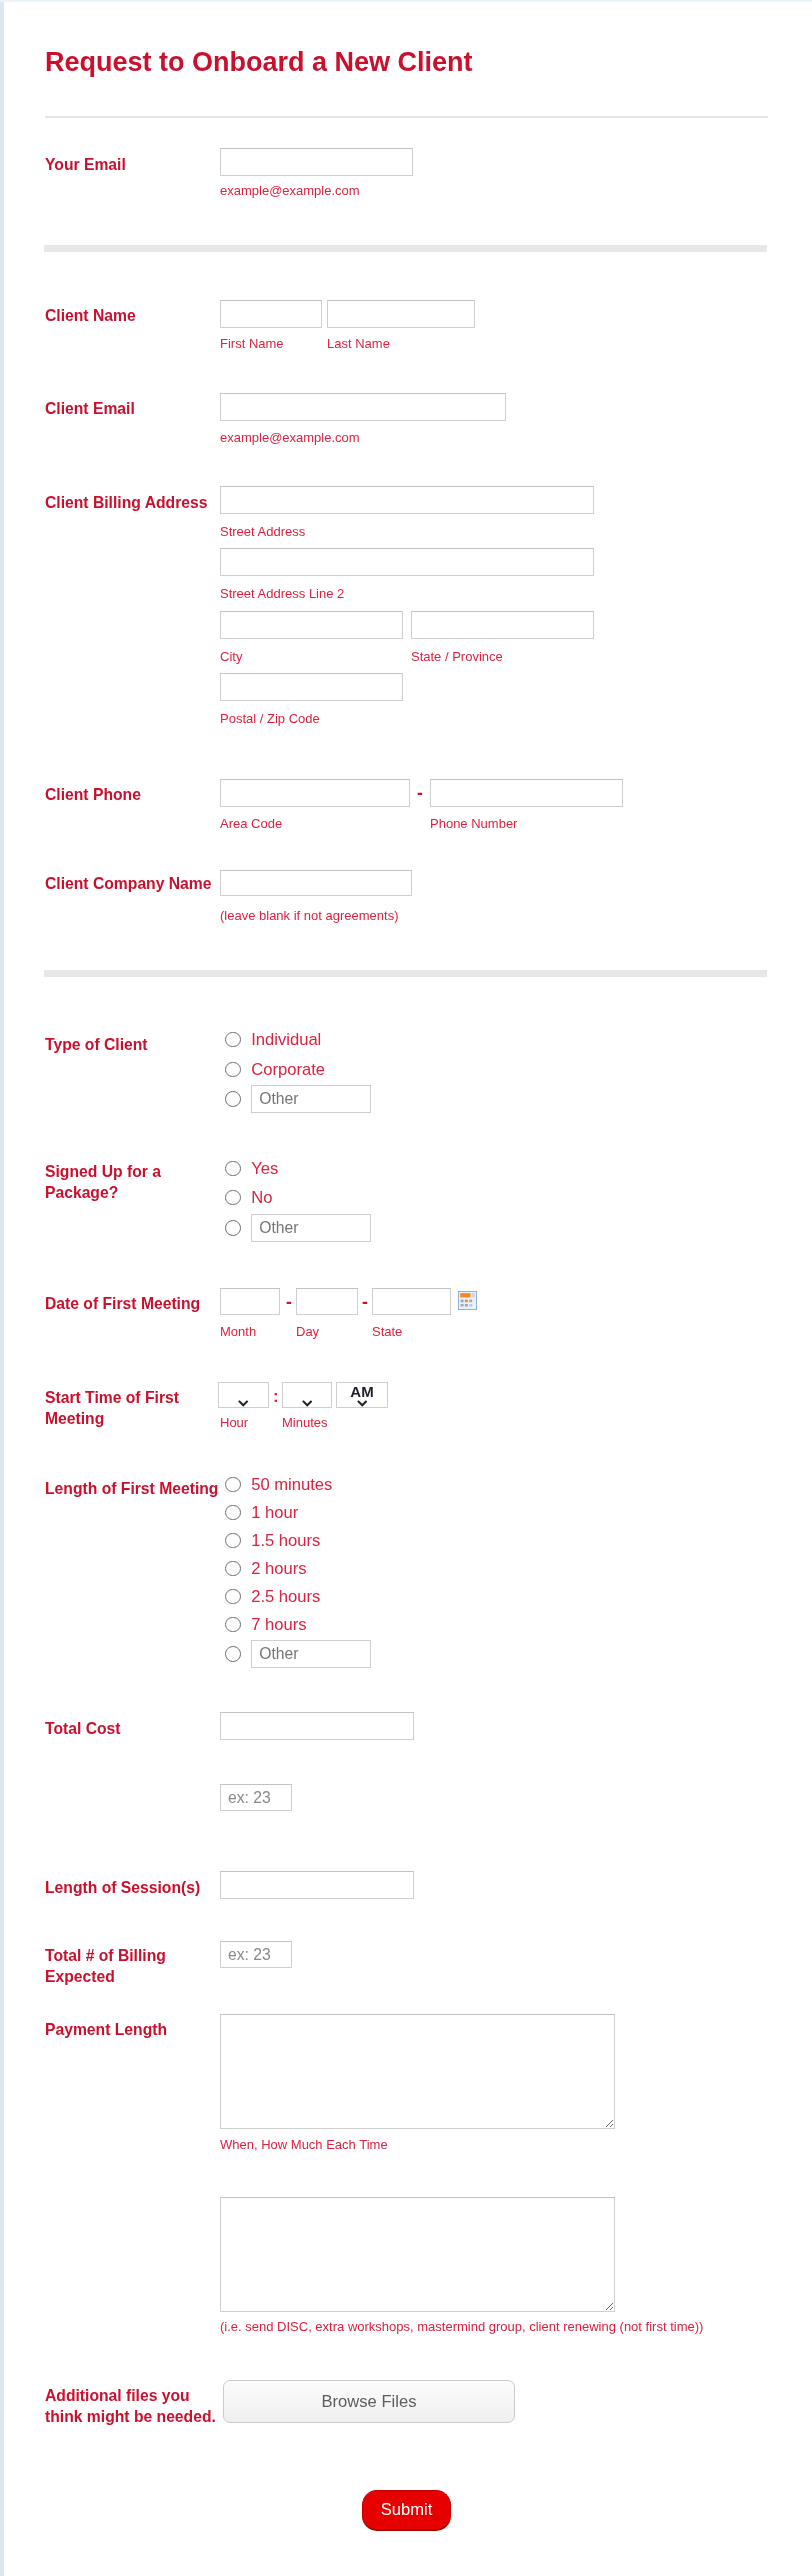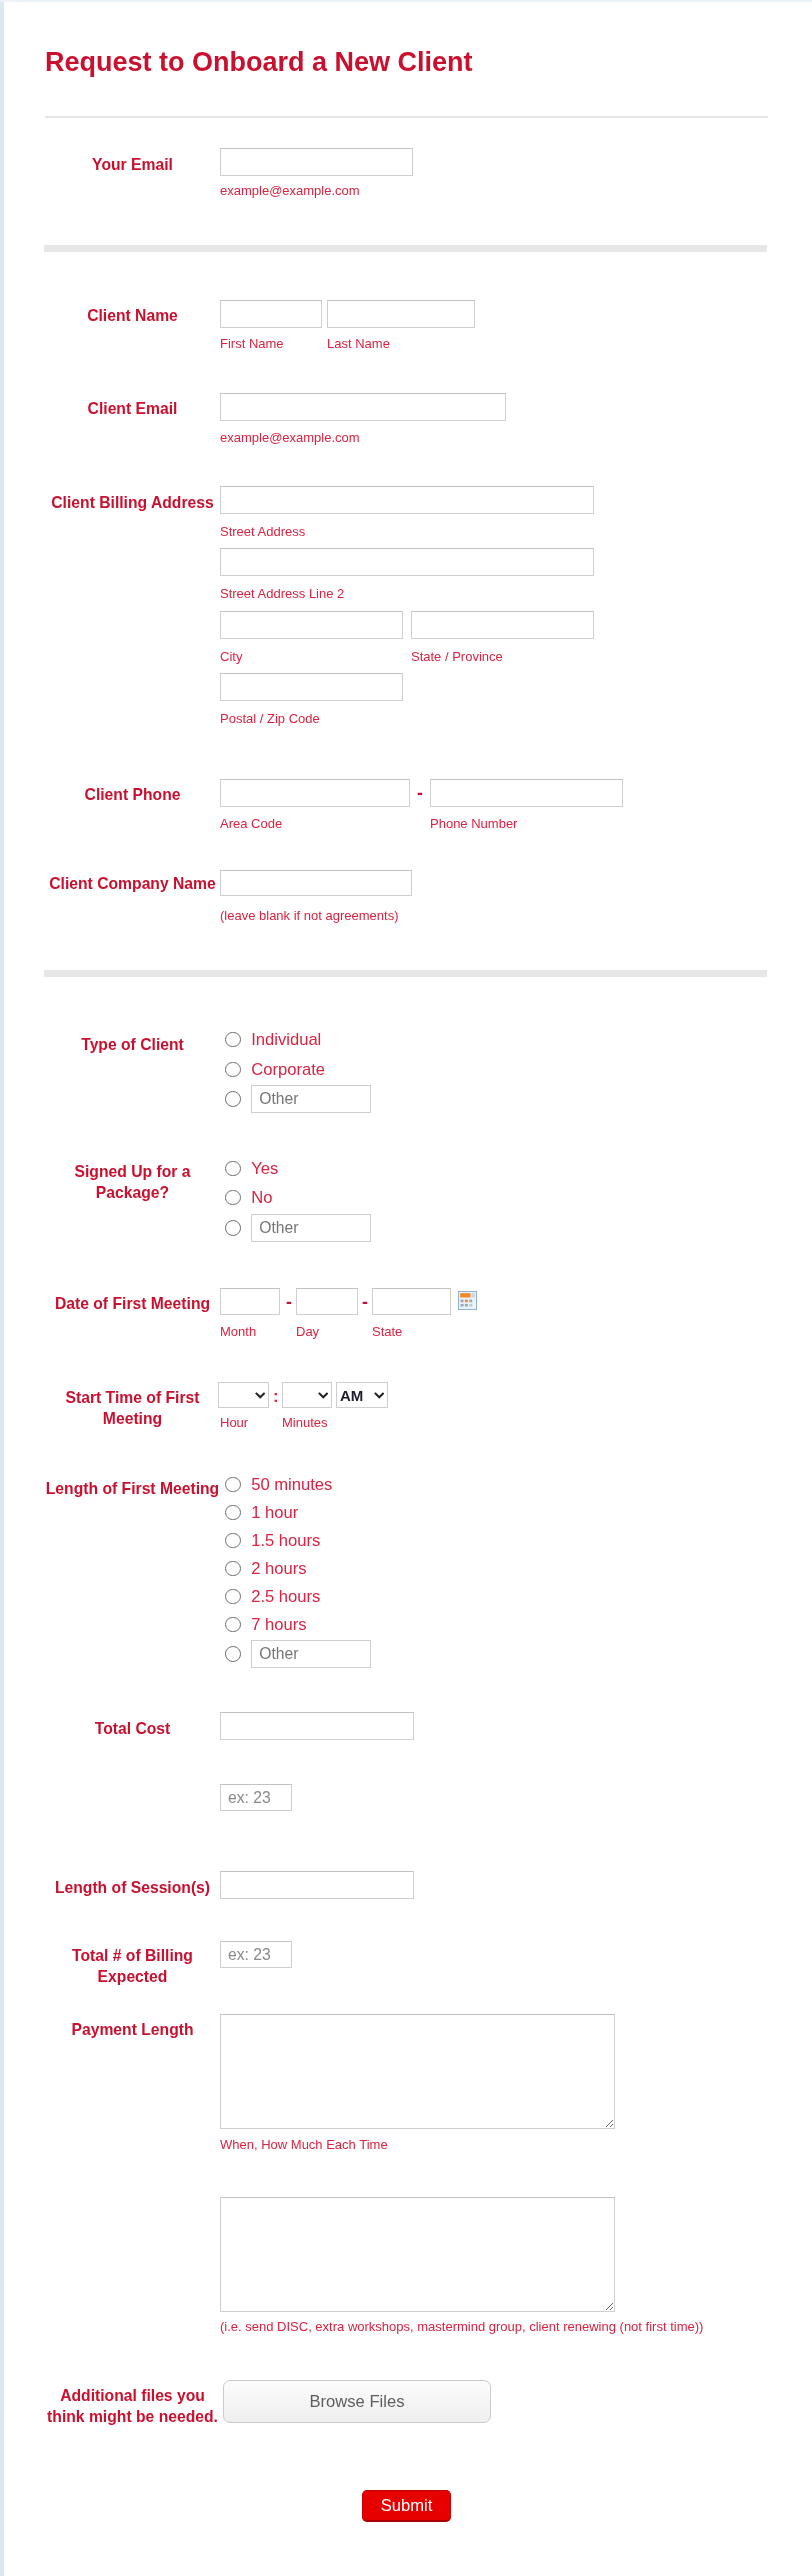--- a/index.html
+++ b/index.html
@@ -17,52 +17,52 @@
   .edge-left{position:absolute;left:0;top:0;width:3.5px;height:2576px;background:#d9e9ef;}
   .edge-top{position:absolute;left:0;top:0;width:812px;height:1.7px;background:#eaf4f8;}
 
   .title{position:absolute;left:45px;top:47px;font-size:27px;font-weight:bold;color:var(--red);}
 
   .divider-thin{position:absolute;left:45px;top:116px;width:723px;height:1.7px;background:#e5e5e5;}
   .divider-thick{position:absolute;left:44px;width:723px;height:7px;background:#e7e7e7;}
   .div-a{top:245px;} .div-b{top:970px;}
 
   .lbl{position:absolute;left:45px;width:175px;font-size:15.7px;line-height:21px;
-       font-weight:bold;color:var(--red);text-align:center;}
+       font-weight:bold;color:var(--red);}
   .nowrap{white-space:nowrap;}
 
   .sub{position:absolute;font-size:13px;color:var(--red2);}
 
   .ti{position:absolute;height:28px;border:1.7px solid var(--border);border-top-color:#c2c2c2;
       background:#fff;font-size:15.7px;color:#444;padding:0 7px;font-family:inherit;}
   .ti::placeholder{color:var(--ph);opacity:1;}
   textarea.ti{resize:vertical;padding:5.2px 7px;}
 
   .radio-row{position:absolute;display:flex;align-items:center;gap:10.5px;height:19px;}
   .radio{width:15.7px;height:15.7px;border:1.7px solid #6f6f6f;border-radius:50%;background:#fff;flex:0 0 auto;}
   .opt{font-size:16.6px;color:var(--red2);}
   .other-in{width:120px;height:28px;border:1.7px solid var(--border);font-size:15.7px;color:#444;
             padding:0 7px;font-family:inherit;}
   .other-in::placeholder{color:#757575;opacity:1;}
 
   .dash{position:absolute;font-size:17.5px;font-weight:bold;color:var(--red);}
   .colon{position:absolute;font-size:16.6px;font-weight:bold;color:var(--red2);}
 
   .sel{position:absolute;height:26px;border:1.7px solid var(--border);background:#fff;
-       display:flex;align-items:center;justify-content:space-between;padding:0 3px;cursor:default;}
+       display:flex;align-items:center;justify-content:space-between;padding:0 3px;cursor:default;flex-direction:column;}
   .sel .val{font-size:15px;color:#1d1d2b;font-weight:bold;}
   .sel svg{flex:0 0 auto;}
 
   .cal{position:absolute;left:458px;top:1291px;width:19px;height:19px;cursor:pointer;}
 
-  .browse{position:absolute;left:223px;top:2380px;width:268px;height:43px;
+  .browse{position:absolute;left:223px;top:2380px;width:292px;height:43px;
           background:linear-gradient(#fcfcfc,#efefef);border:1.7px solid #cbcbcb;border-radius:7px;
           font-size:16.6px;color:#5e5e5e;font-family:inherit;}
-  .submit{position:absolute;left:362px;top:2490px;width:89px;height:32px;
-          background:#e60000;border:0.9px solid #c40000;border-bottom:2.6px solid #a80000;border-radius:5px;
+  .submit{position:absolute;left:362px;top:2490px;width:89px;height:41px;
+          background:#e60000;border:0.9px solid #c40000;border-bottom:2.6px solid #a80000;border-radius:15px;
           color:#fff;font-size:16.6px;font-family:inherit;}
 </style>
 </head>
 <body>
 
 <div class="canvas">
   <div class="edge-left"></div>
   <div class="edge-top"></div>
 
   <h1 class="title">Request to Onboard a New Client</h1>

